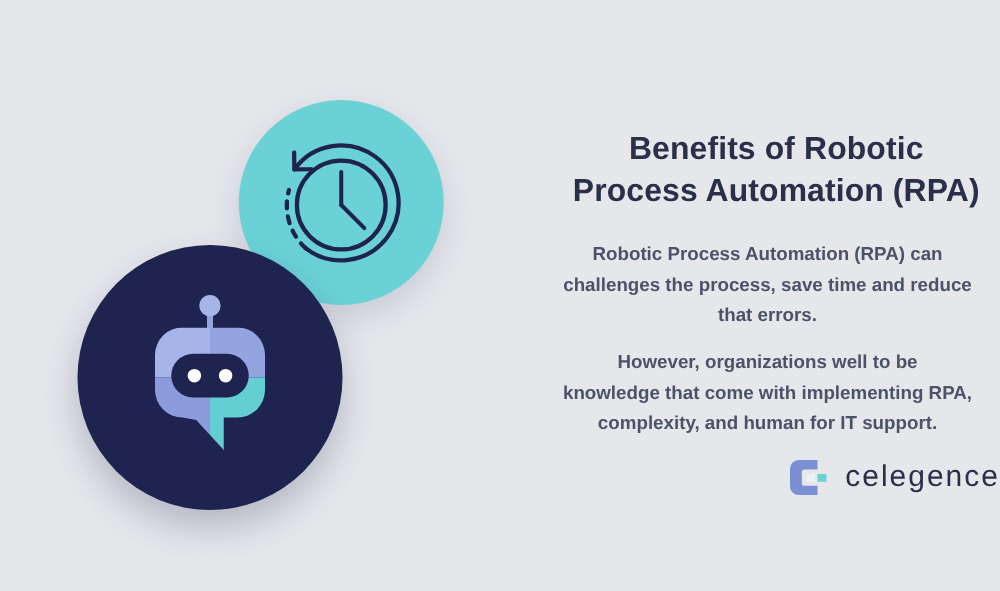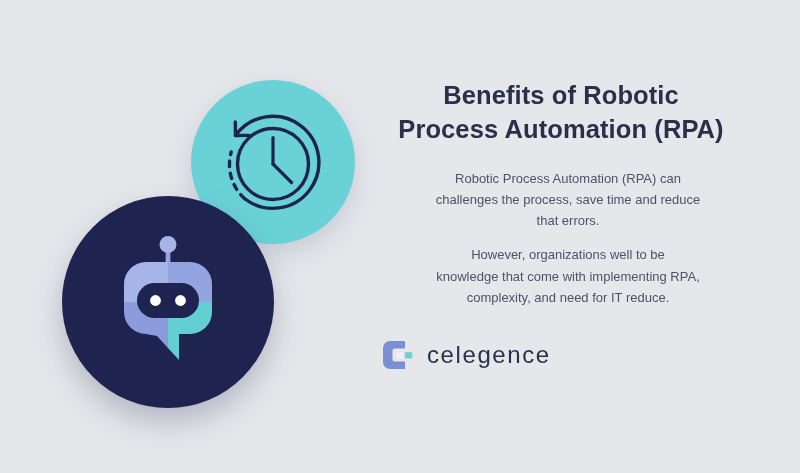--- a/index.html
+++ b/index.html
@@ -75,22 +75,22 @@
 
   
   .content {
     position: absolute;
     left: 382px;
     top: 0;
     width: 418px;
     height: 473px;
     display: flex;
     flex-direction: column;
-    align-items: flex-start;
-    padding-top: 78px;
+    align-items: flex-end;
+    padding-top: 102px;
   }
 
   .title {
     width: 358px;
     text-align: center;
     color: #2a3049;
     font-size: 25.5px;
     font-weight: bold;
     line-height: 1.34;
     letter-spacing: 0.1px;
@@ -102,29 +102,30 @@
     width: 372px;
     margin-top: 22px;
     display: flex;
     flex-direction: column;
     gap: 13px;
   }
 
   .paragraph {
     text-align: center;
     color: #4c5368;
-    font-size: 13px;
+    font-size: 15px;
     line-height: 1.62;
+    font-weight: bold;
   }
 
   .paragraph .line { display: block; }
 
   
   .logo {
-    margin-top: 32px;
+    margin-top: 16px;
     display: flex;
     align-items: center;
     gap: 11px;
   }
 
   .logo-mark {
     width: 34px;
     height: 30px;
     flex: none;
   }
@@ -215,21 +216,21 @@
 
       <p class="paragraph">
         <span class="line">Robotic Process Automation (RPA) can</span>
         <span class="line">challenges the process, save time and reduce</span>
         <span class="line">that errors.</span>
       </p>
 
       <p class="paragraph">
         <span class="line">However, organizations well to be</span>
         <span class="line">knowledge that come with implementing RPA,</span>
-        <span class="line">complexity, and need for IT reduce.</span>
+        <span class="line">complexity, and human for IT support.</span>
       </p>
     </div>
 
     <div class="logo">
       <span class="logo-mark">
         <svg viewBox="0 0 34 30" width="34" height="30" aria-hidden="true">
 
           <path d="M 8 1 L 23 1 L 23 8.5 L 12.5 8.5
                    A 2 2 0 0 0 10.5 10.5 L 10.5 19.5
                    A 2 2 0 0 0 12.5 21.5 L 23 21.5 L 23 29 L 8 29

